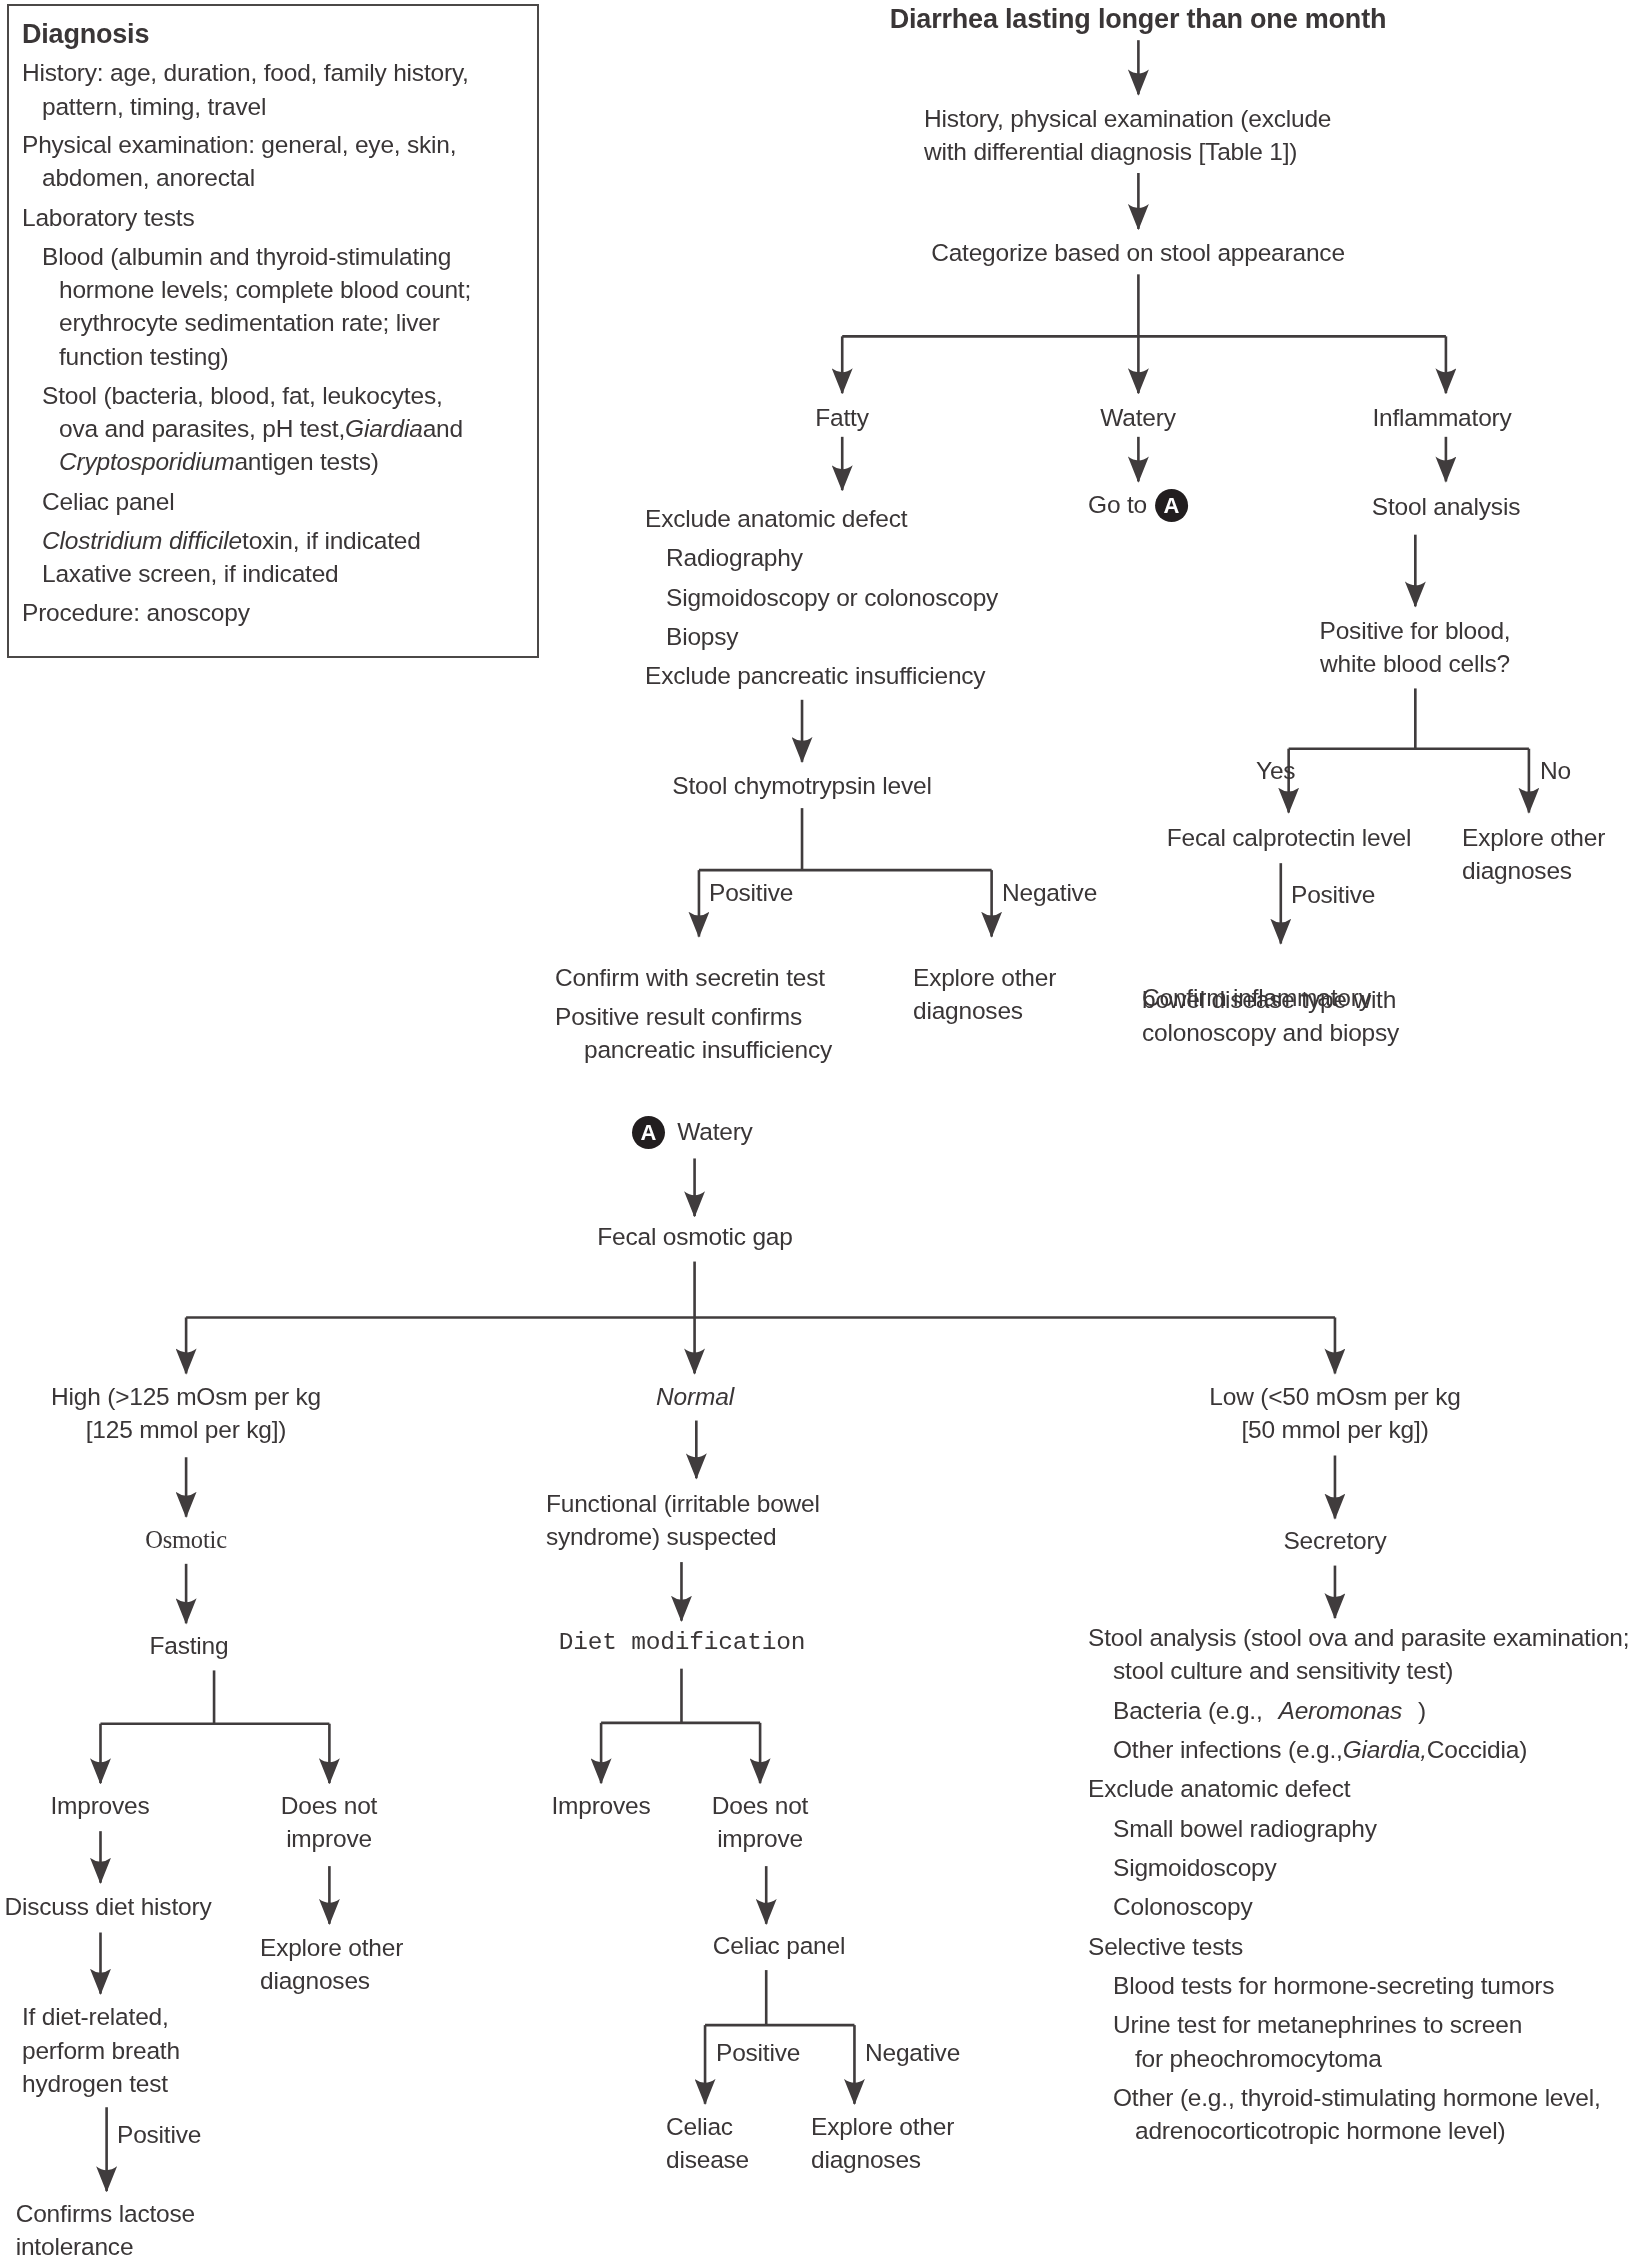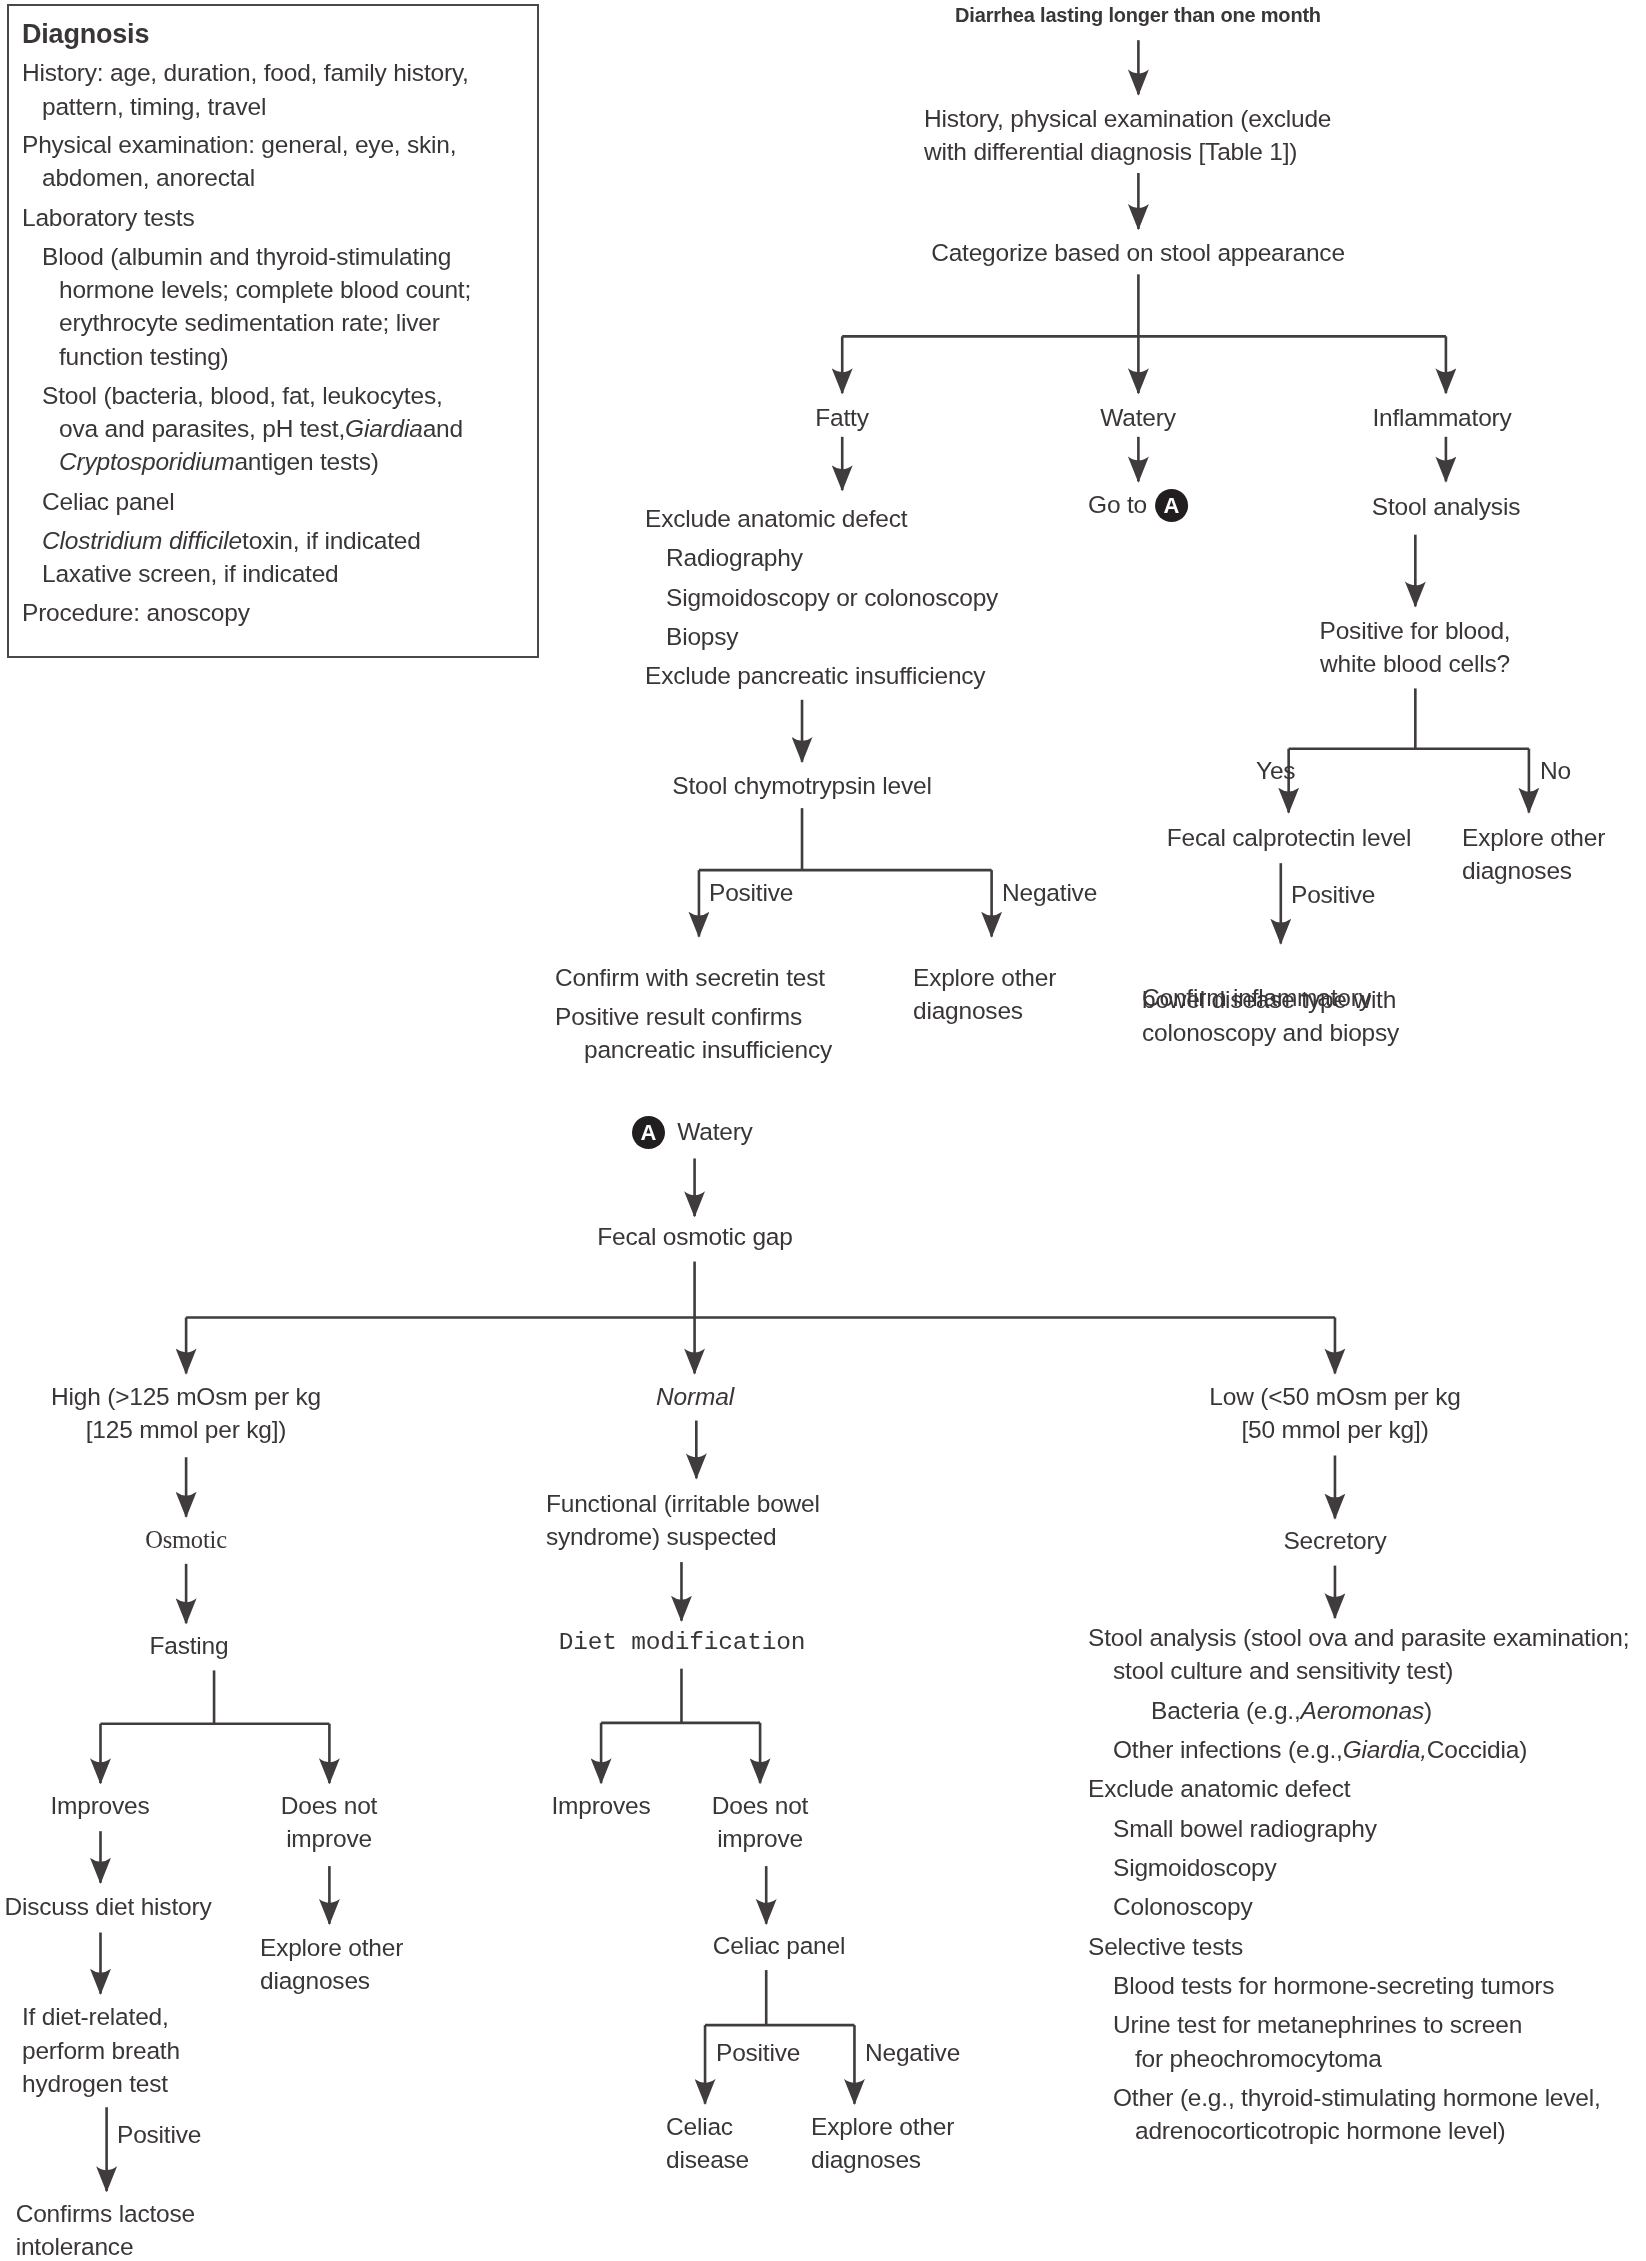--- a/index.html
+++ b/index.html
@@ -156,21 +156,21 @@
         <div class="tline" style="left: 42px; top: 560px;">
           <span>Laxative screen, if indicated</span>
         </div>
       </div>
       <div class="node">
         <div class="tline" style="left: 22px; top: 599px;">
           <span>Procedure: anoscopy</span>
         </div>
       </div>
       <div class="node center bold">
-        <div class="tline" style="left: 1138px; top: 3.5px; font-size: 20px;">
+        <div class="tline" style="left: 1138px; top: 3.5px; font-size: 27px;">
           <span>Diarrhea lasting longer than one month</span>
         </div>
       </div>
       <div class="node">
         <div class="tline" style="left: 924px; top: 105px;">
           <span>History, physical examination (exclude</span>
         </div>
         <div class="tline" style="left: 924px; top: 138px;">
           <span>with differential diagnosis [Table 1])</span>
         </div>
@@ -458,21 +458,21 @@
           <span>Secretory</span>
         </div>
       </div>
       <div class="node">
         <div class="tline" style="left: 1088px; top: 1624px;">
           <span>Stool analysis (stool ova and parasite examination;</span>
         </div>
         <div class="tline" style="left: 1113px; top: 1657px;">
           <span>stool culture and sensitivity test)</span>
         </div>
-        <div class="tline" style="left: 1151px; top: 1697px;">
+        <div class="tline" style="left: 1113px; top: 1697px; gap: 16px;">
           <span>Bacteria (e.g., </span>
           <i>Aeromonas</i>
           <span>)</span>
         </div>
         <div class="tline" style="left: 1113px; top: 1736px;">
           <span>Other infections (e.g., </span>
           <i>Giardia,</i>
           <span> Coccidia)</span>
         </div>
         <div class="tline" style="left: 1088px; top: 1775px;">

